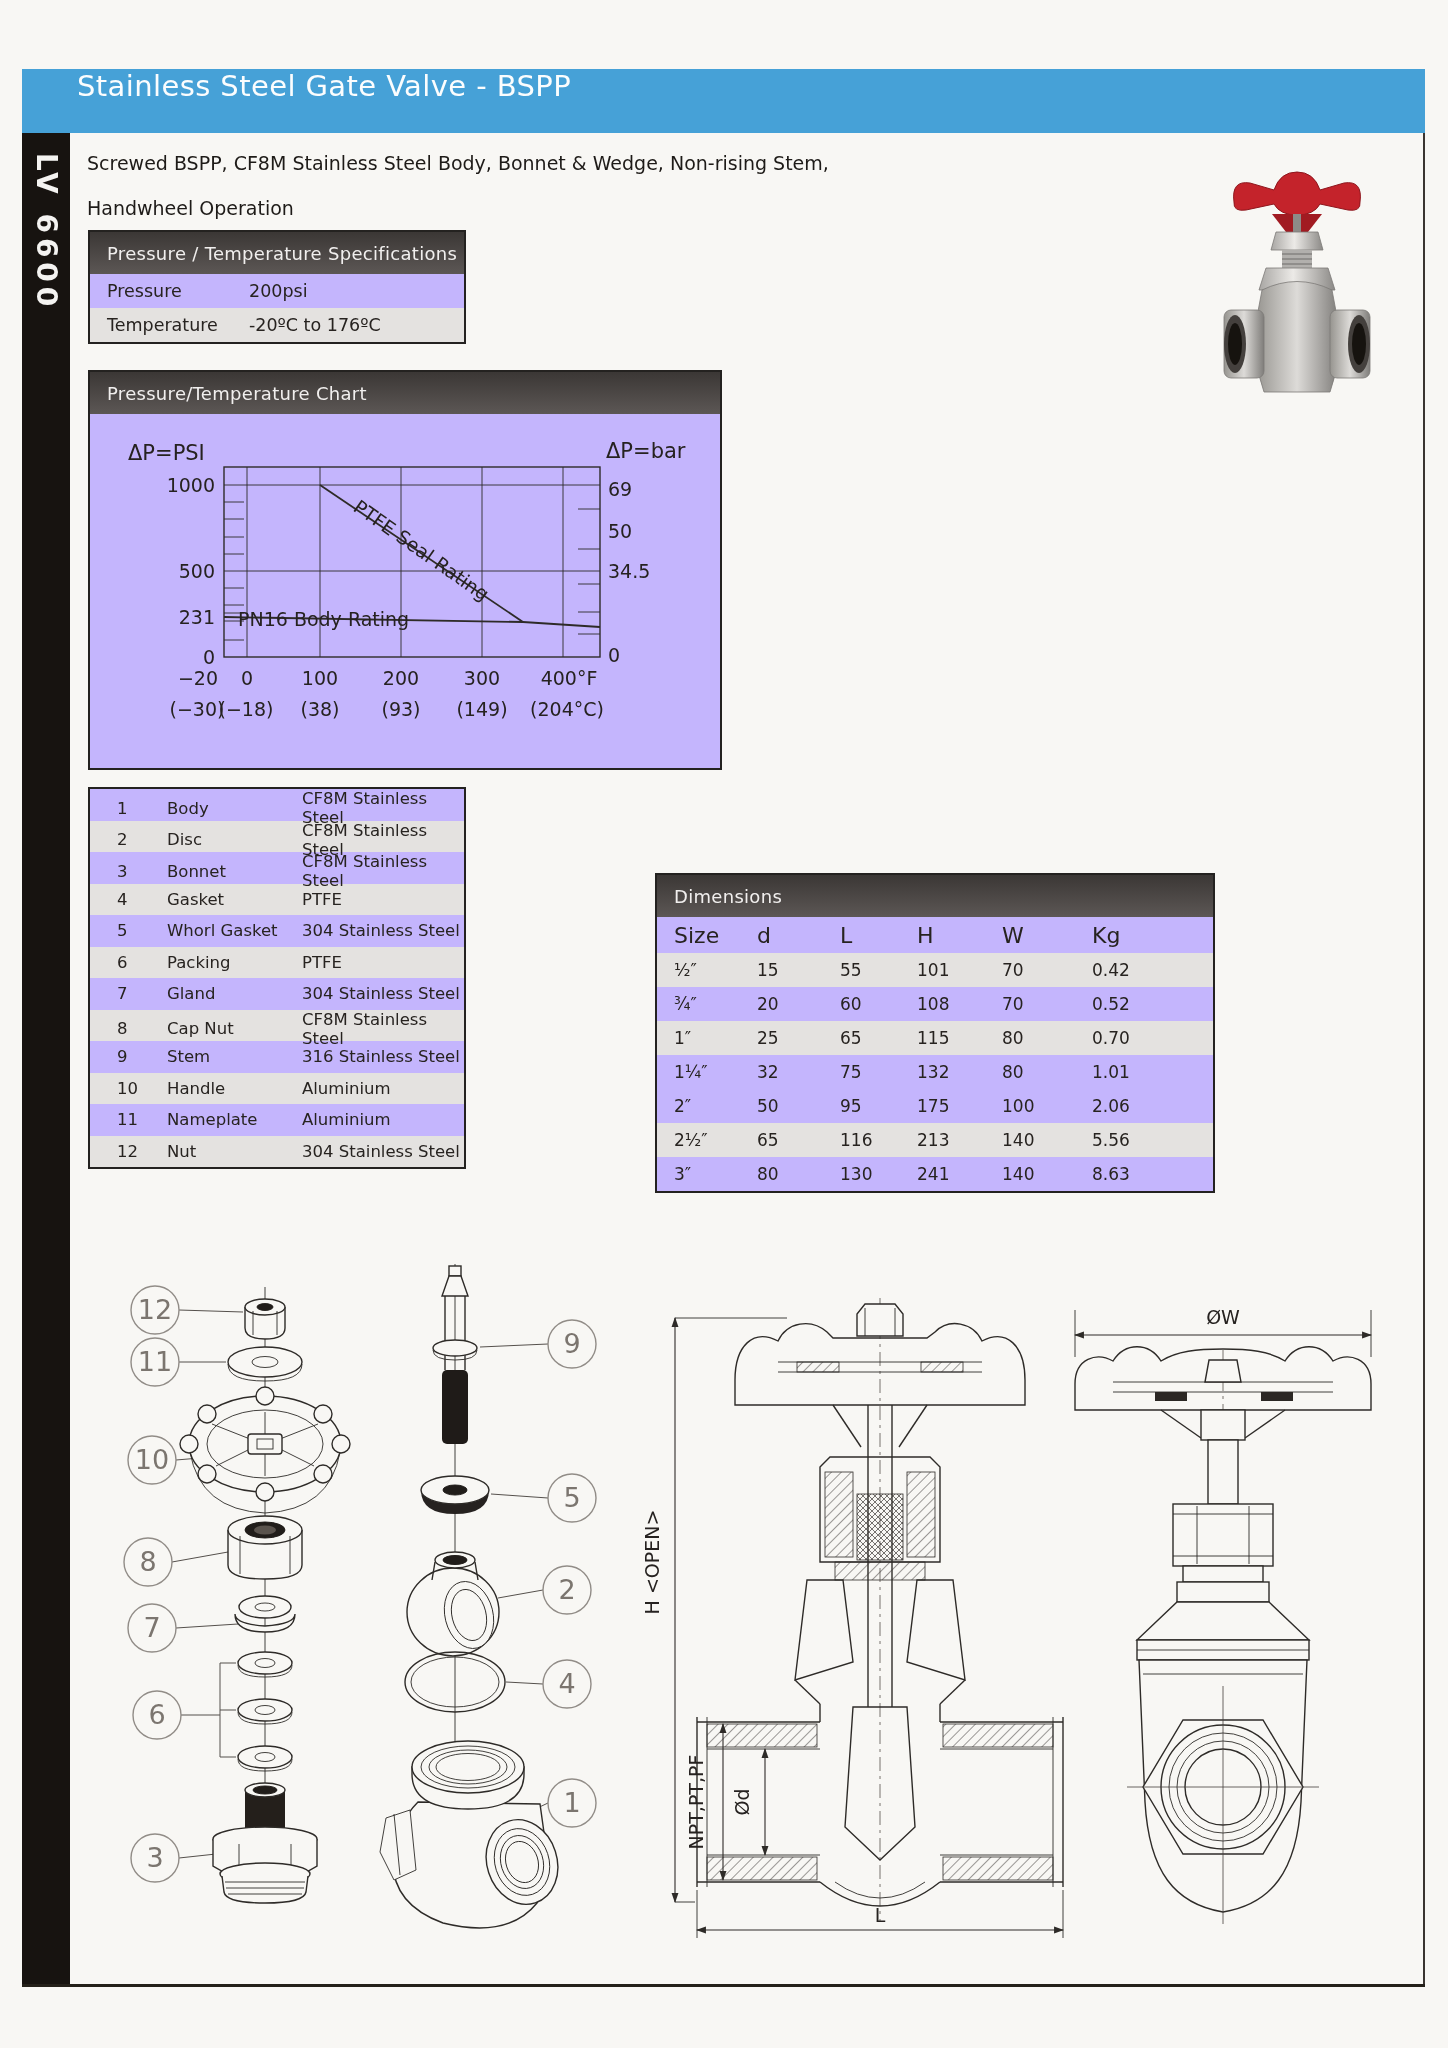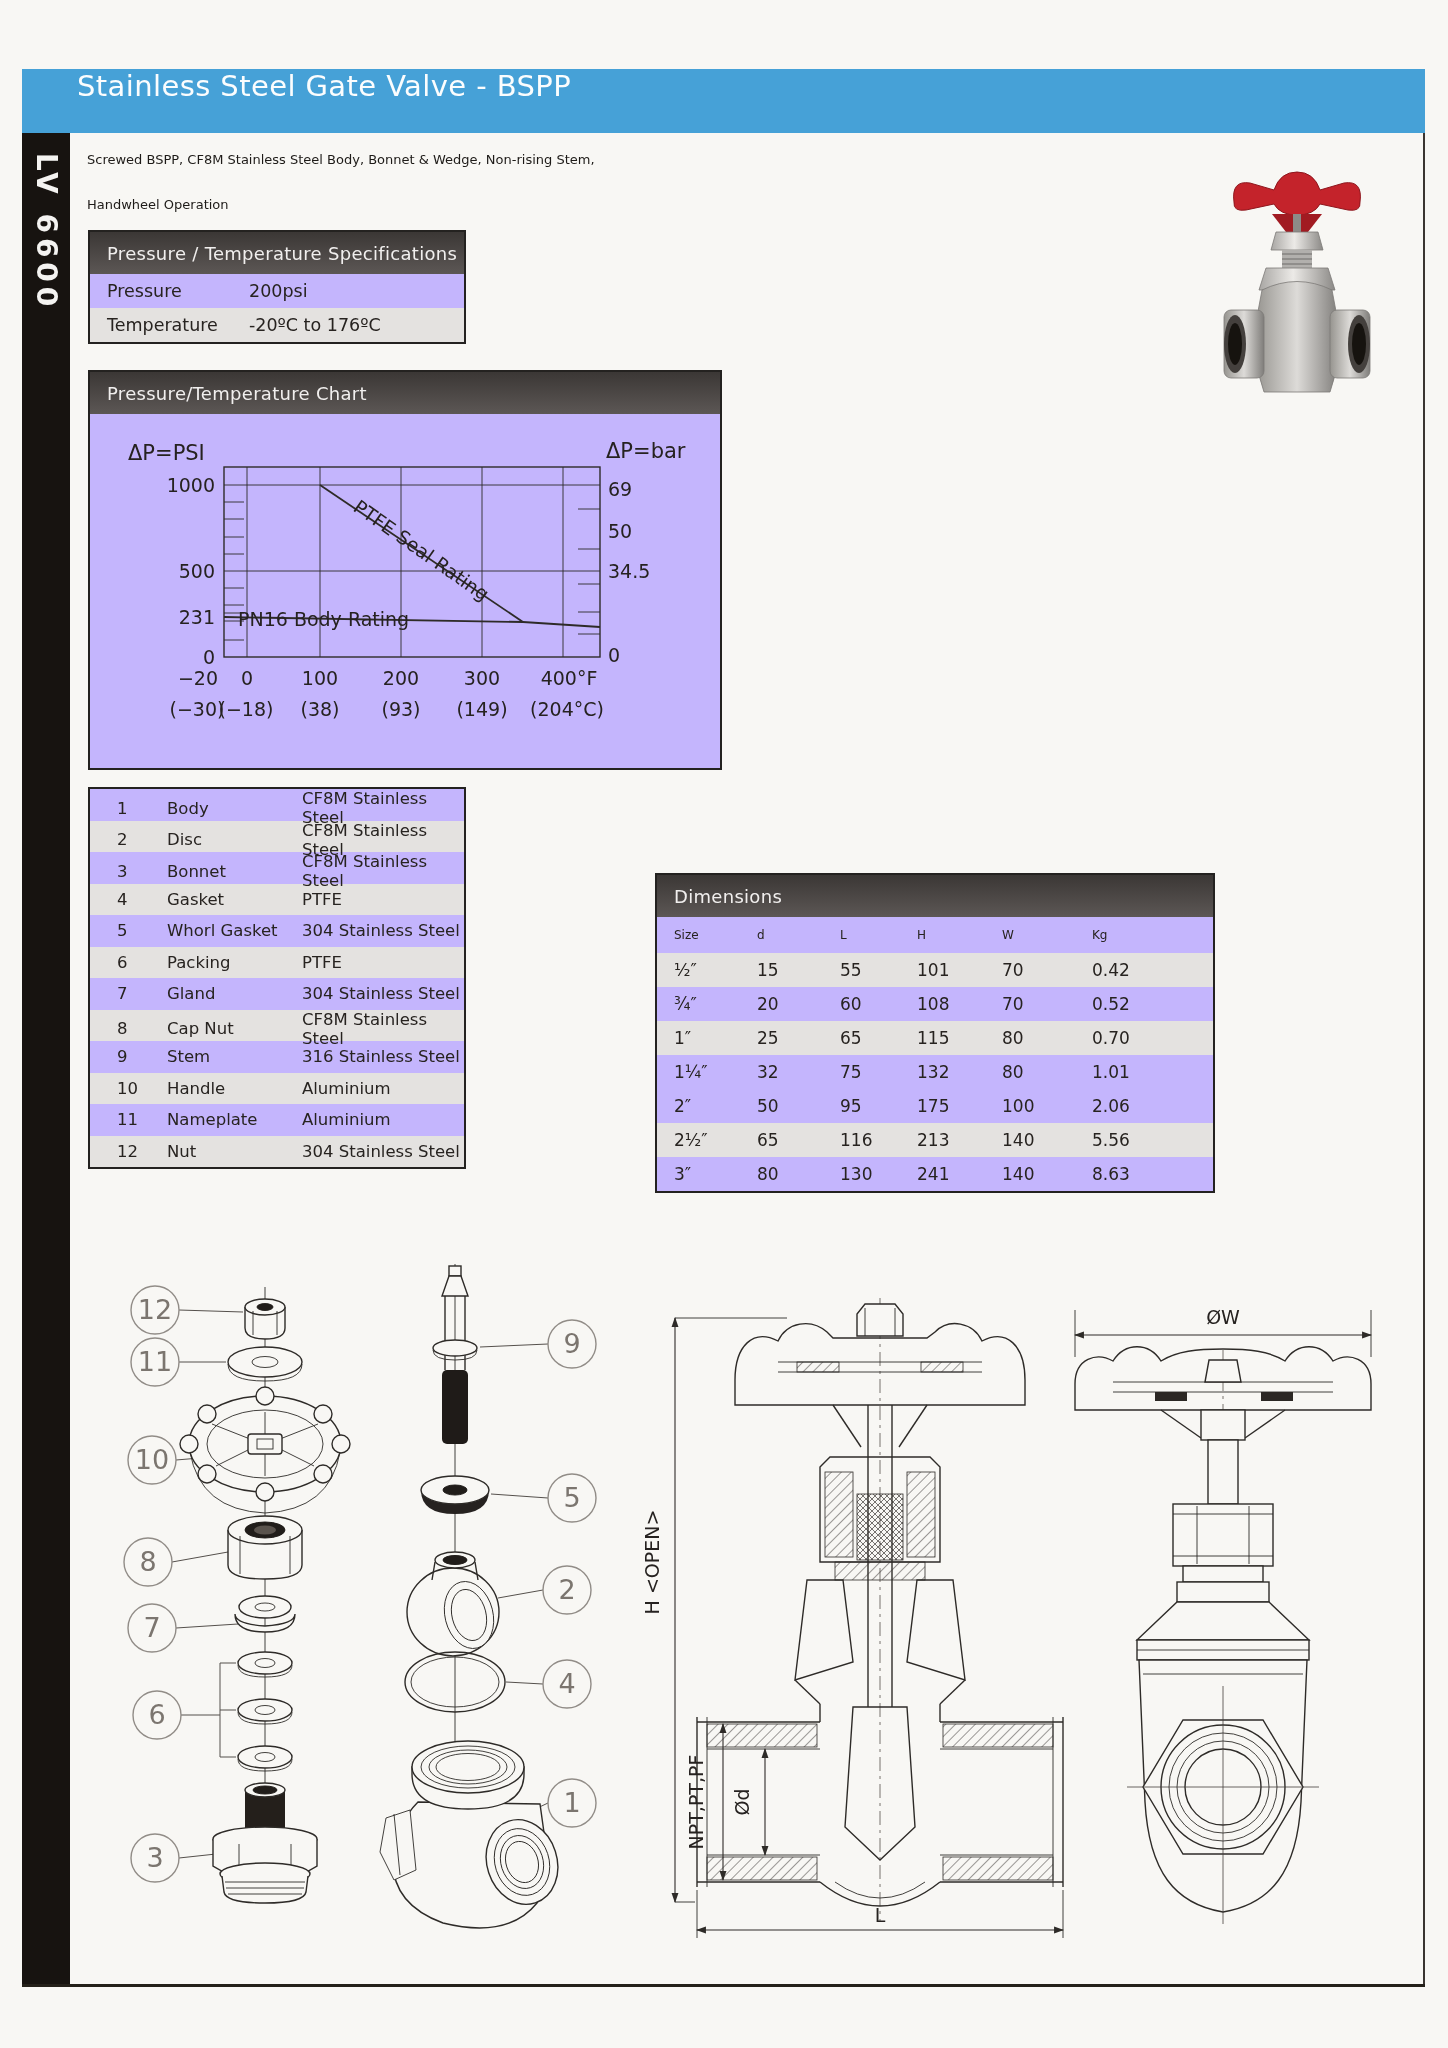--- a/index.html
+++ b/index.html
@@ -5,26 +5,26 @@
   *{margin:0;padding:0;box-sizing:border-box}
   html,body{width:1448px;height:2048px}
   body{position:relative;background:#f8f7f4;font-family:"DejaVu Sans","Liberation Sans",sans-serif;color:#272320;overflow:hidden}
   .abs{position:absolute}
   .titlebar{left:22px;top:69px;width:1403px;height:64px;background:#46a1d7;display:flex;padding-left:55px}
   .titlebar h1{font-size:29px;font-weight:400;color:#fbfdfe;letter-spacing:.4px}
   .sidebar{left:22px;top:133px;width:48px;height:1854px;background:#171310}
   .sidebar span{position:absolute;top:20px;left:50%;transform:translateX(-50%);writing-mode:vertical-rl;font-size:28px;font-weight:bold;color:#f4f3f1;letter-spacing:5px;white-space:nowrap}
   .rightline{left:1423px;top:133px;width:2px;height:1854px;background:#3a3531}
   .footline{left:22px;top:1984px;width:1403px;height:3px;background:#242019}
-  .desc{left:87px;font-size:13px;color:#1e1b18;white-space:nowrap}
+  .desc{left:87px;font-size:19px;color:#1e1b18;white-space:nowrap}
   .box{position:absolute;border:2px solid #242220;background:#c4b5fd}
   .boxhead{height:42px;background:linear-gradient(180deg,#3b3735,#5c5755);color:#f1efee;font-size:18px;display:flex;align-items:center;padding-left:17px;letter-spacing:.3px}
   .pt-row{display:grid;grid-template-columns:142px auto;height:34px;align-items:center;padding-left:17px;font-size:17.5px}
   .mat-row{display:grid;grid-template-columns:50px 135px auto;height:31.5px;align-items:center;padding-left:27px;font-size:16.5px}
-  .dim-headrow{display:grid;grid-template-columns:83px 83px 77px 85px 90px auto;height:36px;align-items:center;padding-left:17px;font-size:12px}
+  .dim-headrow{display:grid;grid-template-columns:83px 83px 77px 85px 90px auto;height:36px;align-items:center;padding-left:17px;font-size:22px}
   .dim-row{display:grid;grid-template-columns:83px 83px 77px 85px 90px auto;height:34px;align-items:center;padding-left:17px;font-size:17px}
   .alt{background:#e4e2e0}
   svg{position:absolute;overflow:visible}
   svg text{font-family:"DejaVu Sans","Liberation Sans",sans-serif;fill:#262220}
   .d{stroke:#2e2b28;fill:none;stroke-width:1.4}
   .dt{stroke:#2e2b28;fill:none;stroke-width:.9}
   .pp{fill:#f8f7f4;stroke:#2e2b28;stroke-width:1.4}
   .ppt{fill:#f8f7f4;stroke:#2e2b28;stroke-width:.9}
   .dk{fill:#211d1a;stroke:#211d1a}
   .lead{stroke:#55504c;stroke-width:1;fill:none}

